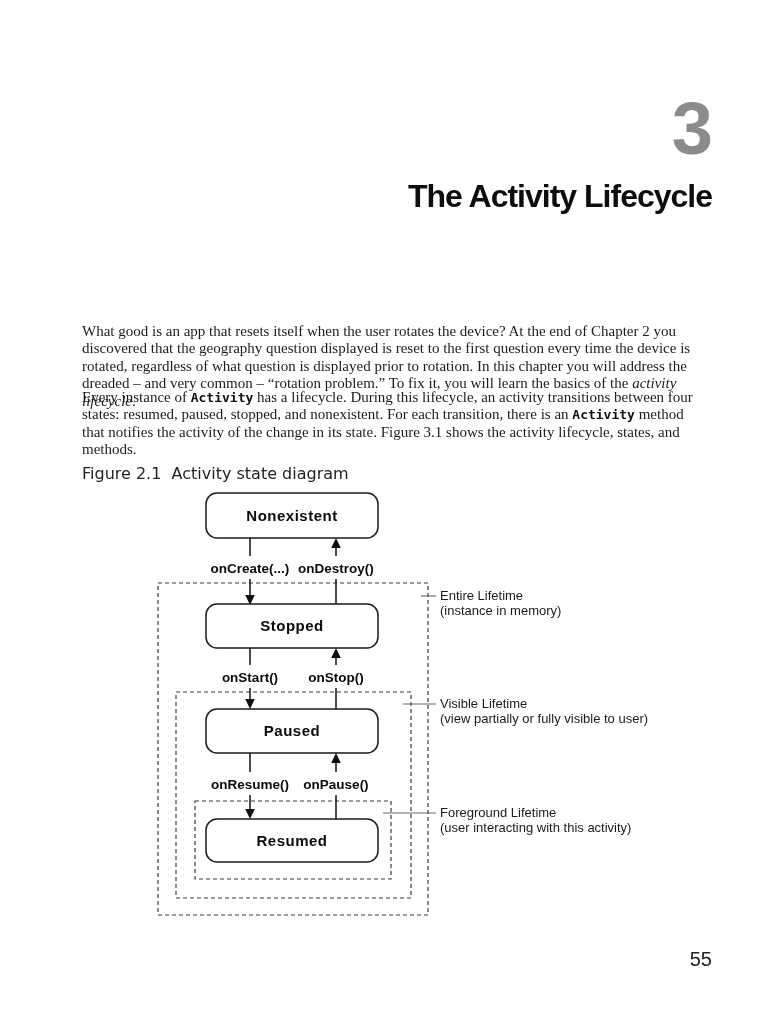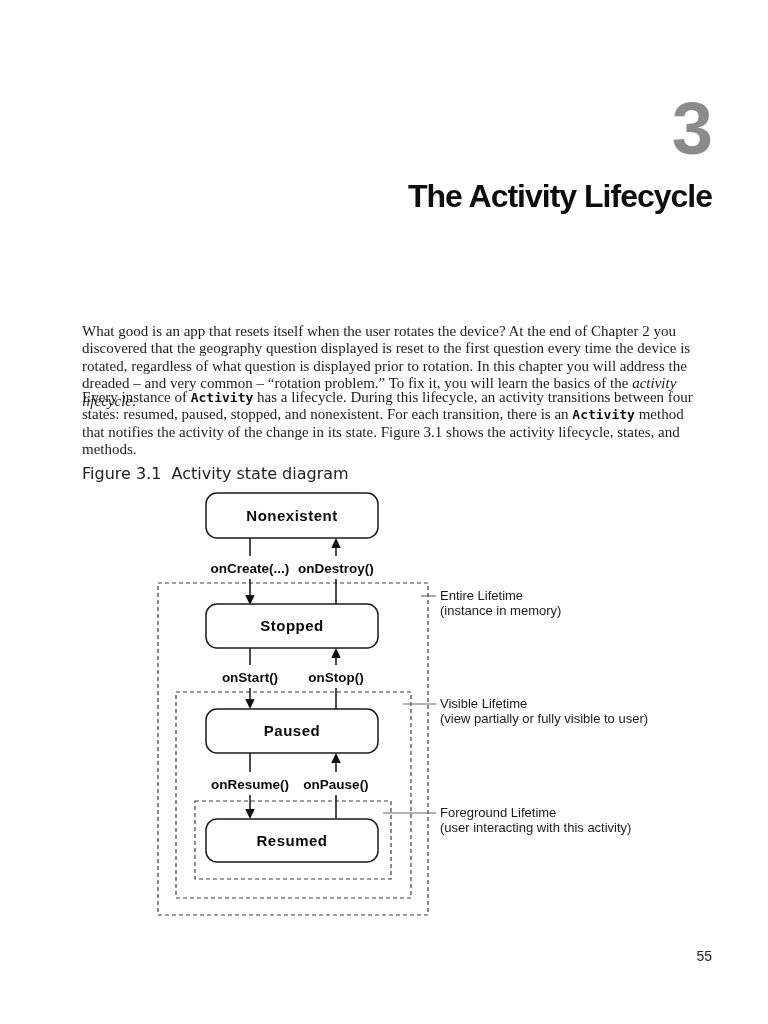--- a/index.html
+++ b/index.html
@@ -30,21 +30,21 @@
     font-size:13px; color:#111;
   }
   .figure-caption {
     position:absolute; left:82px; top:464px;
     font-family:"DejaVu Sans", "Liberation Sans", sans-serif;
     font-size:16px; color:#222; white-space:pre-wrap;
   }
   .diagram { position:absolute; left:0; top:486px; }
   .page-number {
     position:absolute; top:948px; right:56px;
-    font-family:"Liberation Sans", sans-serif; font-size:14px; color:#222;
+    font-family:"Liberation Sans", sans-serif; font-size:20px; color:#222;
   }
   svg text.state-label {
     font-family:"Liberation Sans", sans-serif; font-weight:bold;
     font-size:15px; fill:#0a0a0a; letter-spacing:0.5px;
   }
   svg text.transition-label {
     font-family:"Liberation Sans", sans-serif; font-weight:bold;
     font-size:13.5px; fill:#0a0a0a;
   }
   svg text.lifetime-label {
@@ -56,21 +56,21 @@
 
 <div class="page">
 
   <div class="chapter-number">3</div>
   <h1 class="chapter-title">The Activity Lifecycle</h1>
 
   <p class="body-par" id="par1"><span>What good is an app that resets itself when the user rotates the device? At the end of Chapter 2 you discovered that the geography question displayed is reset to the first question every time the device is rotated, regardless of what question is displayed prior to rotation. In this chapter you will address the dreaded – and very common – “rotation problem.” To fix it, you will learn the basics of the </span><em>activity lifecycle</em><span>.</span></p>
 
   <p class="body-par" id="par2"><span>Every instance of </span><span class="code">Activity</span><span> has a lifecycle. During this lifecycle, an activity transitions between four states: resumed, paused, stopped, and nonexistent. For each transition, there is an </span><span class="code">Activity</span><span> method that notifies the activity of the change in its state. Figure 3.1 shows the activity lifecycle, states, and methods.</span></p>
 
-  <div class="figure-caption">Figure 3.1  Activity state diagram</div>
+  <div class="figure-caption">Figure 2.1  Activity state diagram</div>
 
   <svg class="diagram" width="768" height="438" viewBox="0 486 768 438" xmlns="http://www.w3.org/2000/svg">
 
     <g fill="none" stroke="#3a3a3a" stroke-width="1.2" stroke-dasharray="4 3">
       <rect x="158" y="583" width="270" height="332"></rect>
       <rect x="176" y="692" width="235" height="206"></rect>
       <rect x="195" y="801" width="196" height="78"></rect>
     </g>
 
     <g stroke="#666" stroke-width="1.1">

